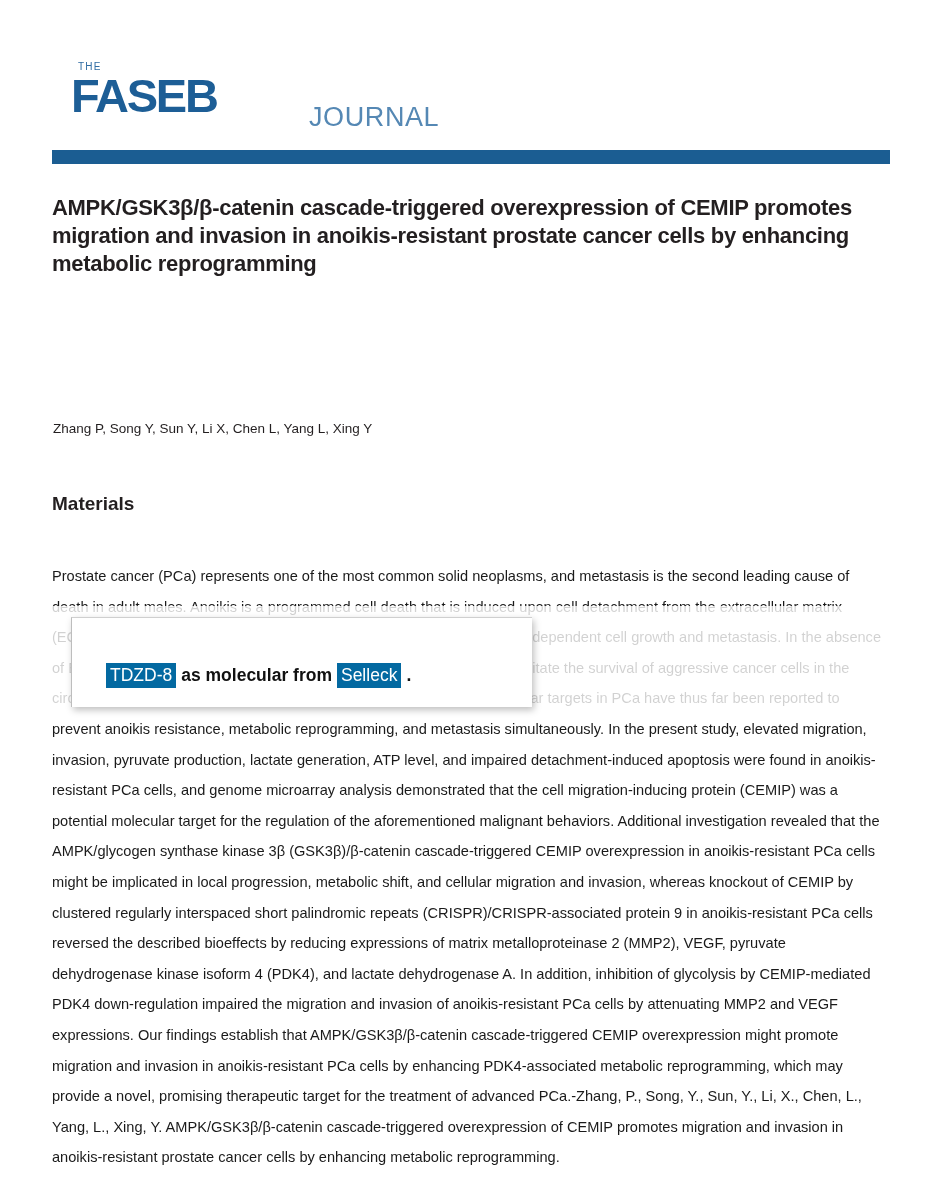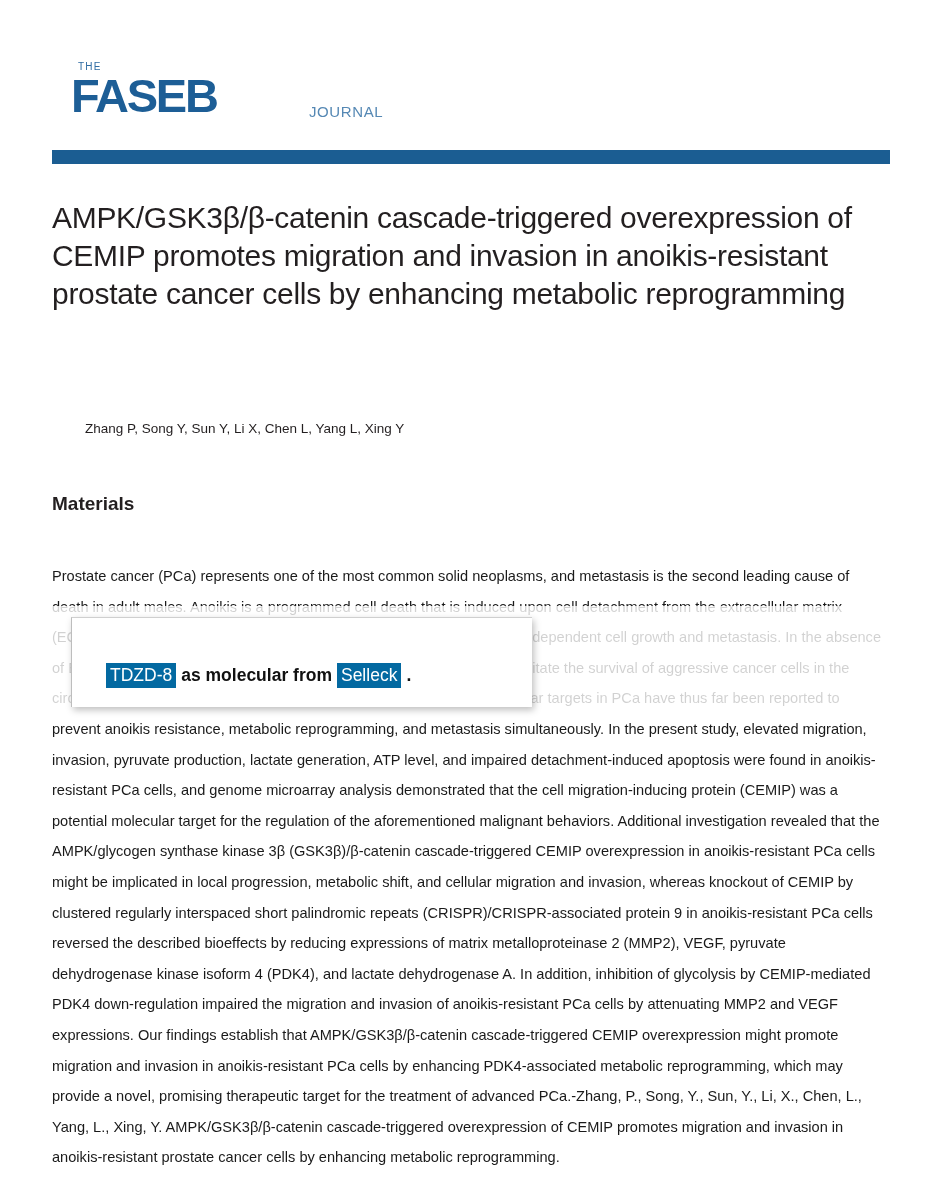--- a/index.html
+++ b/index.html
@@ -49,21 +49,21 @@
     font-weight: 700;
     letter-spacing: -2.2px;
     color: #1d5e96;
     line-height: 1;
     font-family: "Liberation Sans", sans-serif;
   }
   .logo-journal {
     position: absolute;
     left: 238px;
     top: 47px;
-    font-size: 15px;
+    font-size: 27px;
     font-weight: 400;
     letter-spacing: 0.6px;
     color: #5588b4;
     line-height: 1;
   }
 
   
   .blue-rule {
     position: absolute;
     left: 52px;
@@ -72,37 +72,36 @@
     height: 14px;
     background: #1b5d92;
   }
 
   
   .title {
     position: absolute;
     left: 52px;
     top: 179px;
     width: 830px;
-    font-size: 30px;
-    font-weight: 400;
+    font-size: 22px;
+    font-weight: 700;
     color: #231f20;
     line-height: 1.27;
     letter-spacing: -0.3px;
   }
 
   
   .authors {
     position: absolute;
     left: 53px;
     top: 420px;
     width: 830px;
     font-size: 13.5px;
     color: #231f20;
     line-height: 1.3;
-    margin-left: 32px;
   }
 
   
   .abstract-heading {
     position: absolute;
     left: 52px;
     top: 493px;
     font-size: 19px;
     font-weight: 700;
     color: #231f20;

